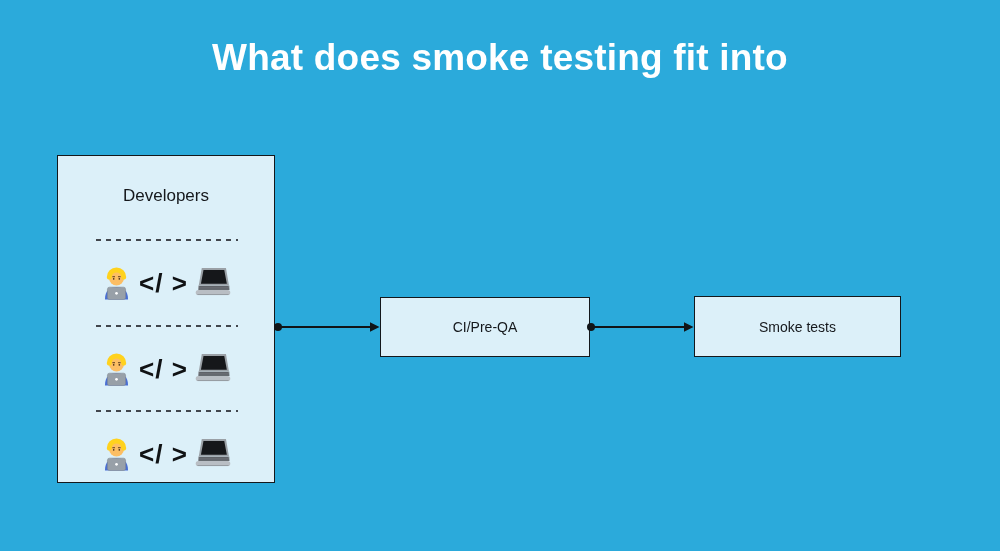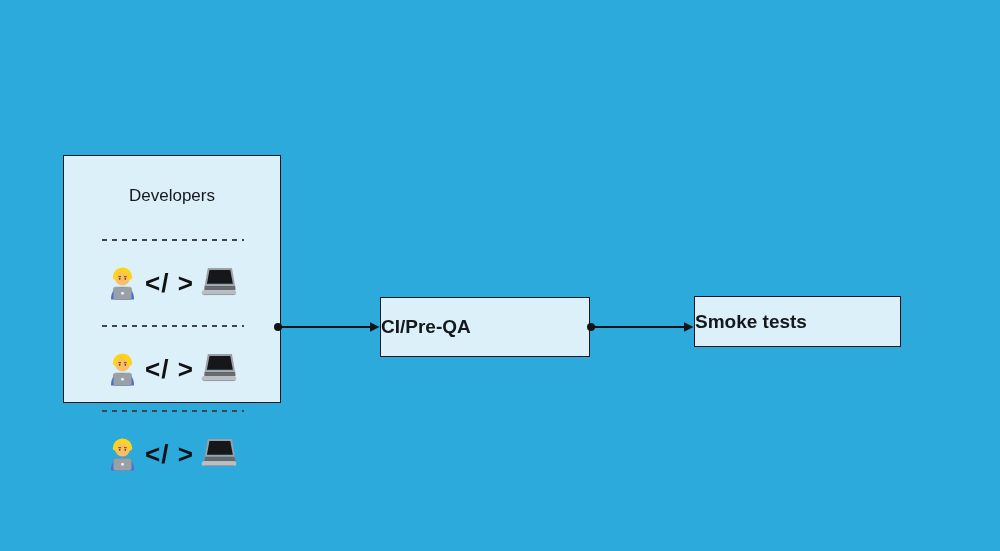--- a/index.html
+++ b/index.html
@@ -22,22 +22,22 @@
     line-height: 1.2;
     letter-spacing: 0.2px;
   }
   .node {
     position: absolute;
     background: #DCF0F9;
     border: 1.5px solid #14181C;
     color: #15181C;
   }
   .devbox {
-    left: 63px; top: 155px;
-    width: 218px; height: 248px; text-decoration: underline;
+    left: 57px; top: 155px;
+    width: 218px; height: 328px; text-decoration: underline;
   }
   .devbox .dev-label {
     position: absolute;
     top: 30px; left: 0;
     width: 100%;
     text-align: center;
     font-size: 17px;
     color: #15181C;
   }
   .dash {
@@ -68,36 +68,37 @@
     font-weight: 600;
     color: #101214;
     letter-spacing: 1px;
     white-space: pre;
   }
   .person-icon svg { width: 33px; height: 34px; display: block; }
   .laptop-icon svg { width: 38px; height: 32px; display: block; }
   .stagebox {
     display: flex;
     align-items: center;
-    font-size: 19px;
-    font-weight: bold;
+    justify-content: center;
+    font-size: 14px;
   }
   .ci-box    { left: 380px; top: 297px; width: 210px; height: 60px; }
-  .smoke-box { left: 694px; top: 296px; width: 207px; height: 51px; }
+  .smoke-box { left: 694px; top: 296px; width: 207px; height: 61px; }
   .connector-layer {
     position: absolute;
     left: 0; top: 0;
     width: 1000px; height: 551px;
     pointer-events: none;
   }
 </style>
 </head>
 <body>
 
 <div class="title">
+  <div>What does smoke testing fit into</div>
 </div>
 
 <div class="node devbox">
   <div class="dev-label">Developers</div>
 
   <div class="dash dash-1"></div>
   <div class="dev-row row-1">
     <span class="person-icon">
       <svg viewBox="0 0 40 40" aria-hidden="true">
         <path d="M6,40 C6,28.5 12,25 20,25 C28,25 34,28.5 34,40 Z" fill="#4A6FD4"></path>

